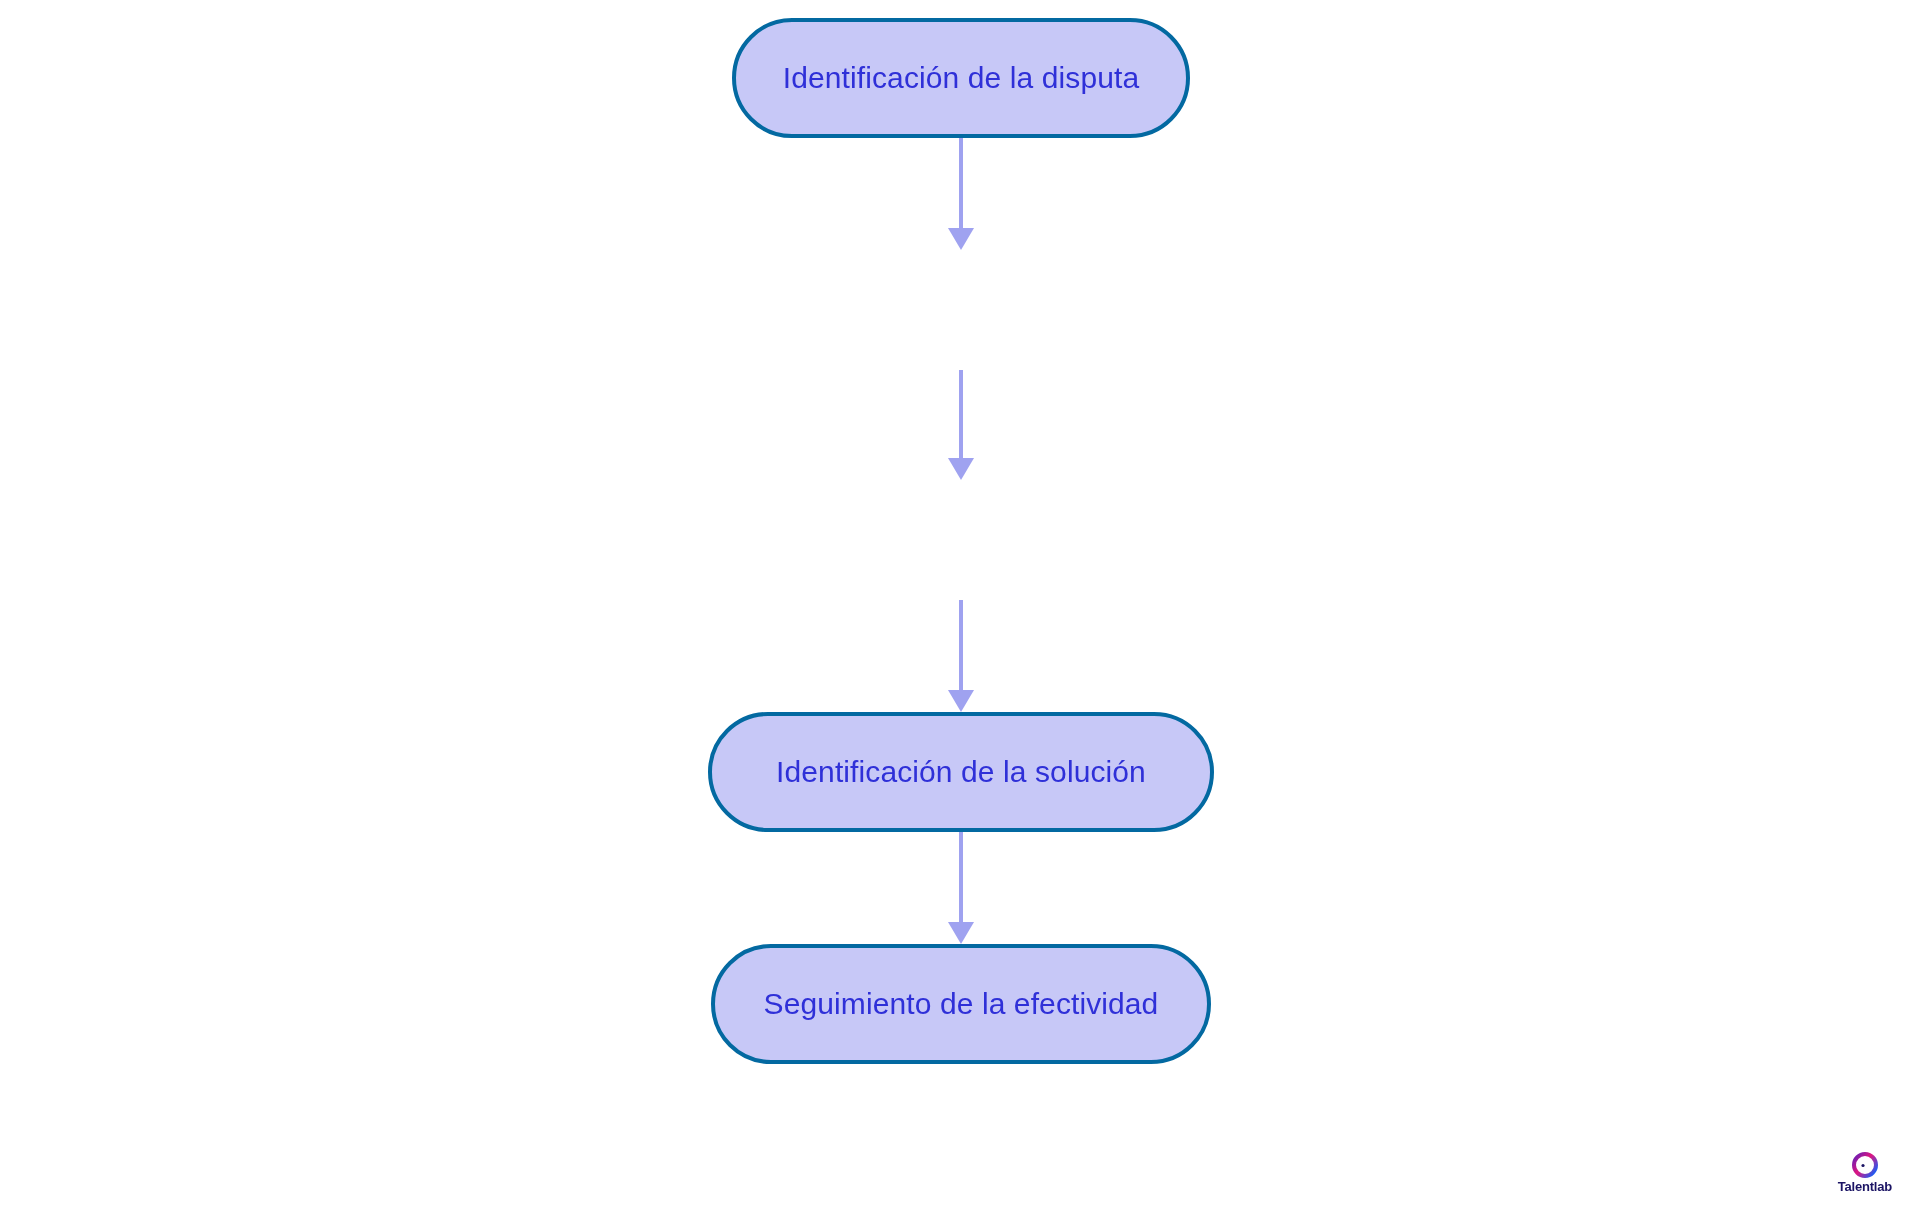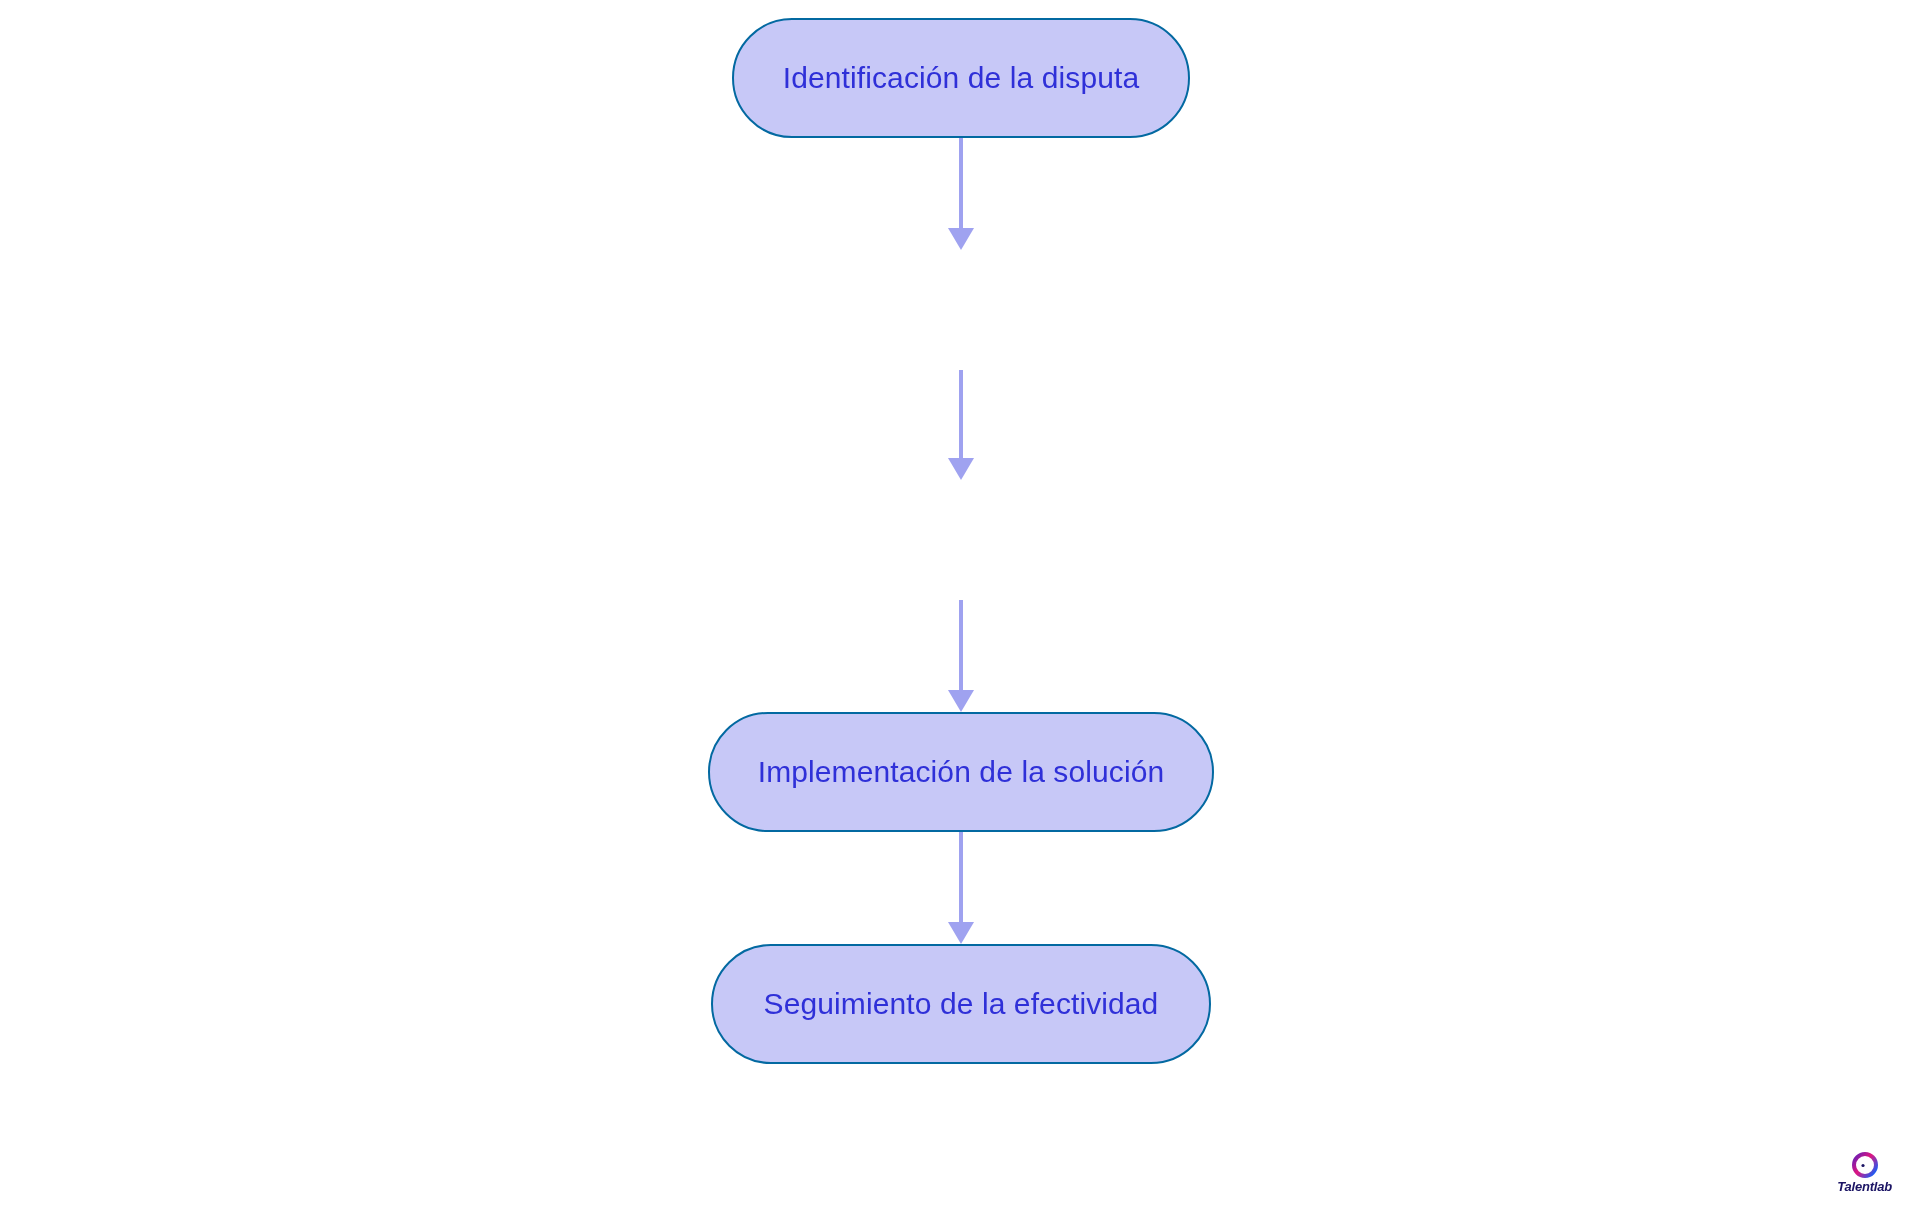--- a/index.html
+++ b/index.html
@@ -27,21 +27,21 @@
     height: 1100px;
   }
 
   .node {
     position: absolute;
     box-sizing: border-box;
     display: flex;
     align-items: center;
     justify-content: center;
     background: #c7c8f7;
-    border: 2px solid #0369a1;
+    border: 4px solid #0369a1;
     border-radius: 999px;
     height: 120px;
     transform: translateX(-50%);
   }
   .node-label {
     font-family: "Liberation Sans", sans-serif;
     font-size: 30px;
     font-weight: 400;
     color: #2f30d8;
     letter-spacing: 0.1px;
@@ -76,21 +76,20 @@
 
   
   #brand {
     position: absolute;
     right: 28px;
     bottom: 22px;
     display: flex;
     flex-direction: column;
     align-items: center;
     gap: 2px;
-    font-style: italic;
   }
   .brand-mark {
     width: 26px;
     height: 26px;
     position: relative;
   }
   .brand-name {
     font-family: "Liberation Sans", sans-serif;
     font-size: 13px;
     font-weight: 700;
@@ -121,21 +120,21 @@
       <div class="head"></div>
     </div>
 
 
     <div class="connector" style="left:961px; top:600px; height:112px;">
       <div class="stem" style="height:90px;"></div>
       <div class="head"></div>
     </div>
 
     <div class="node" style="left:961px; top:712px; width:506px;">
-      <span class="node-label">Implementación de la solución</span>
+      <span class="node-label">Identificación de la solución</span>
     </div>
 
     <div class="connector" style="left:961px; top:832px; height:112px;">
       <div class="stem" style="height:90px;"></div>
       <div class="head"></div>
     </div>
 
     <div class="node" style="left:961px; top:944px; width:500px;text-align:right;">
       <span class="node-label">Seguimiento de la efectividad</span>
     </div>

